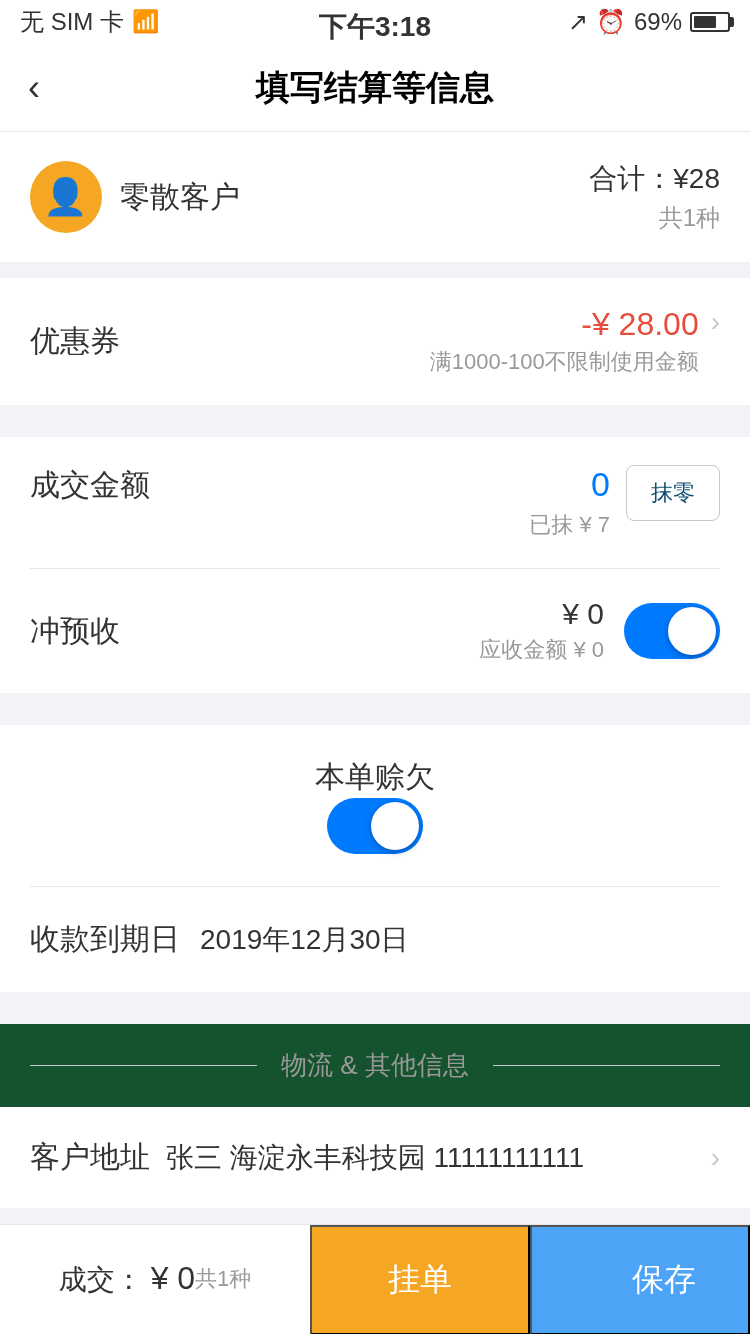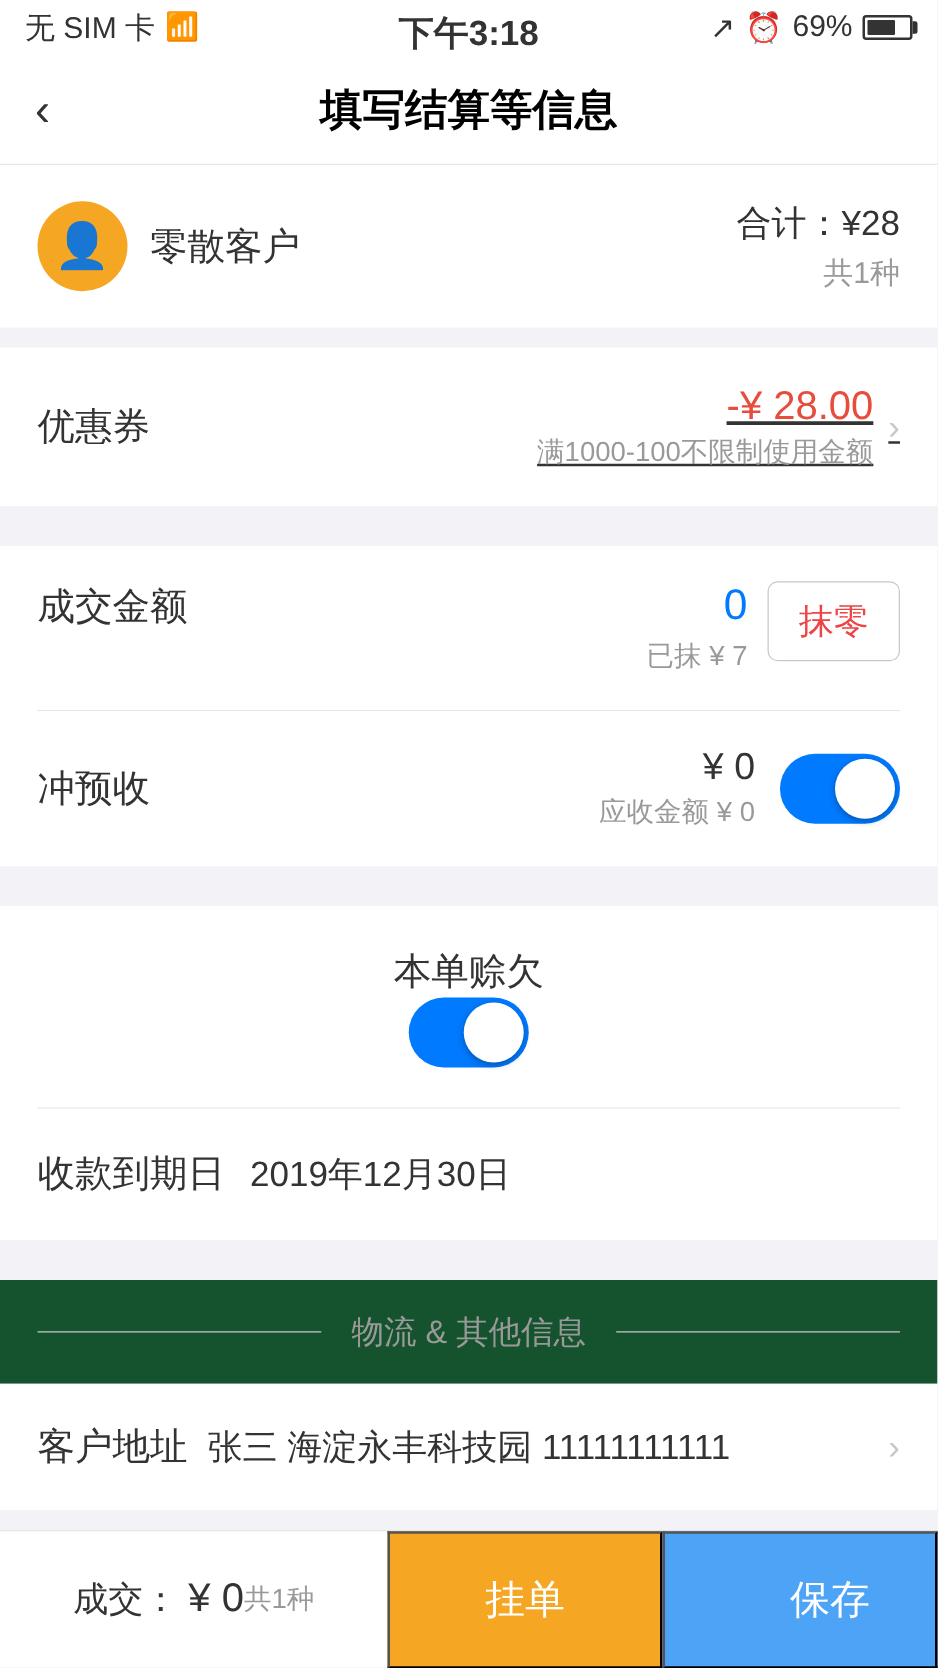--- a/index.html
+++ b/index.html
@@ -172,23 +172,22 @@
       align-items: center;
       justify-content: space-between;
       min-height: 88px;
     }
     .row-label {
       font-size: 30px;
       color: #333;
     }
     .row-right {
       display: flex;
-      align-items: center;
+      align-items: flex-start;
       gap: 12px;
-      text-decoration: underline;
     }
     .coupon-info {
       text-align: right;
     }
     .coupon-amount {
       font-size: 32px;
       color: #e74c3c;
       font-weight: 500;
     }
     .coupon-desc {
@@ -224,22 +223,22 @@
     }
     .transaction-sub {
       font-size: 22px;
       color: #999;
       margin-top: 6px;
     }
     .round-btn {
       border: 1.5px solid #c7c7cc;
       border-radius: 8px;
       padding: 12px 24px;
-      font-size: 28px;
-      color: #ef4444;
+      font-size: 22px;
+      color: #0c4a6e;
       background: #fff;
       cursor: pointer;
       white-space: nowrap;
     }
 
     
     .prepay-row {
       background: #fff;
       padding: 28px 30px;
       display: flex;

